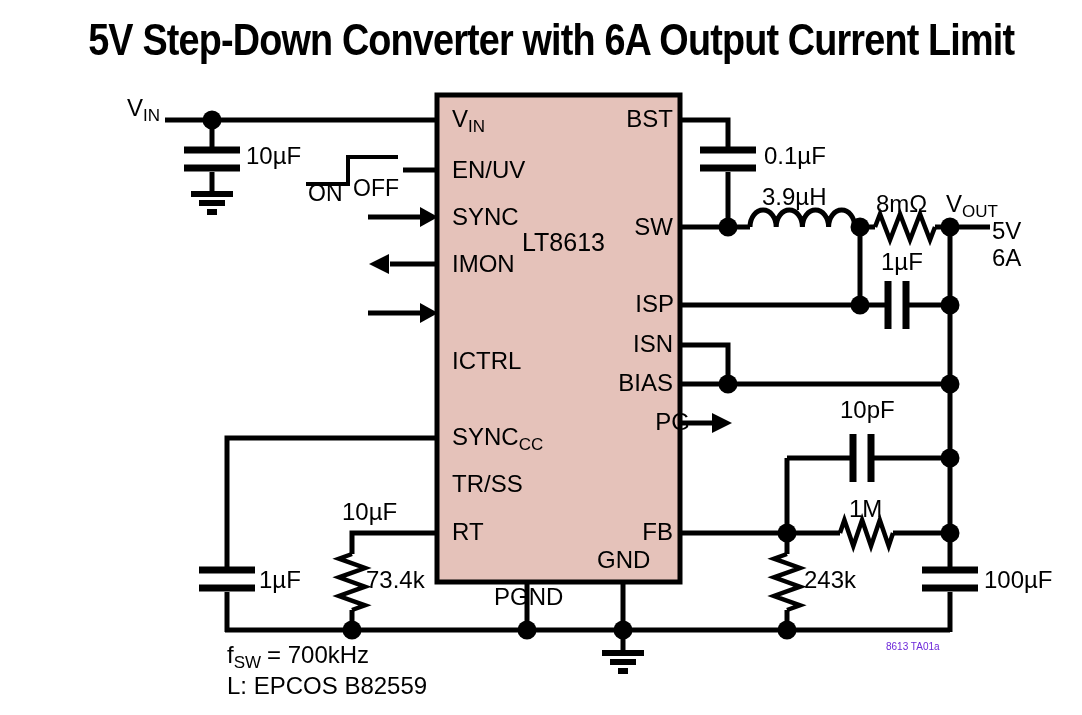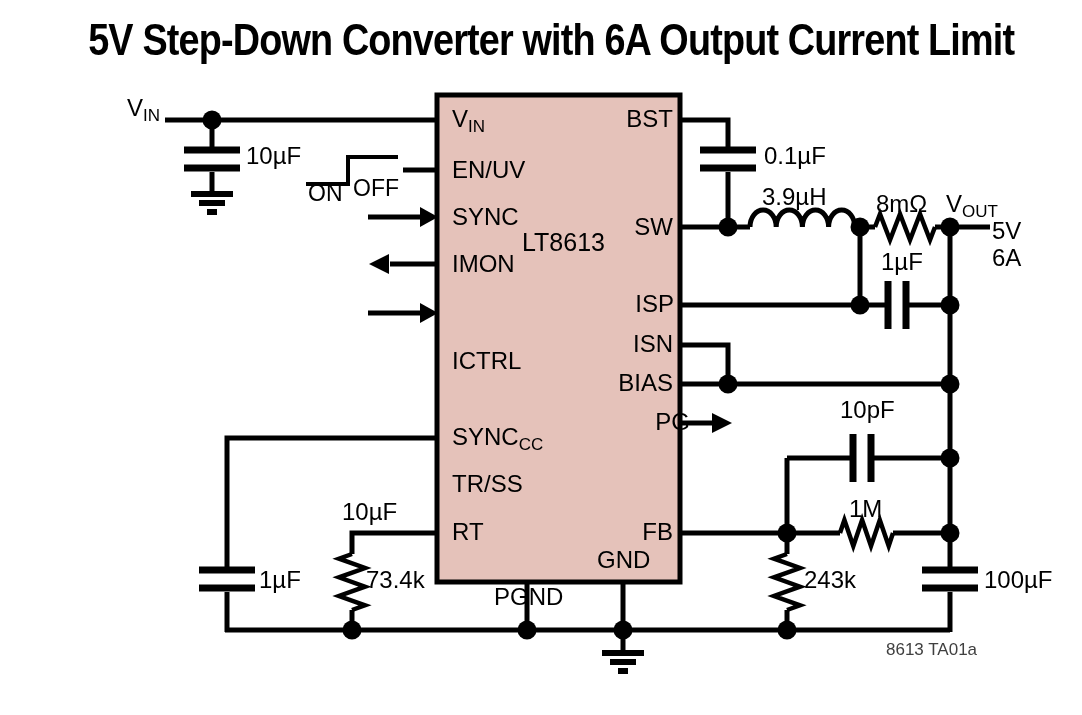--- a/index.html
+++ b/index.html
@@ -8,21 +8,21 @@
     font-family:"Liberation Sans", sans-serif; color:#000; overflow:hidden;
   }
   .canvas svg { position:absolute; left:0; top:0; }
   .title-wrap { position:absolute; left:0; right:0; top:14px; text-align:center; }
   .title {
     display:inline-block; font-size:45px; font-weight:bold; letter-spacing:-1px;
     transform:scaleX(0.84); transform-origin:center; white-space:nowrap;
   }
   .lbl { position:absolute; font-size:24px; line-height:1.1; white-space:nowrap; }
   .lbl.sm { font-size:23px; }
-  .lbl.tiny { font-size:17px; color:#404040; }
+  .lbl.tiny { font-size:10px; color:#6d28d9; }
   .sub { font-size:17px; vertical-align:-5px; }
   .r { text-align:right; }
   .part { font-size:25px; }
 </style>
 </head>
 <body>
 
 <div class="canvas">
 
   <svg width="1082" height="715" viewBox="0 0 1082 715">
@@ -155,15 +155,17 @@
   <div class="lbl r" style="right:409px; top:214px;">SW</div>
   <div class="lbl r" style="right:408px; top:291px;">ISP</div>
   <div class="lbl r" style="right:409px; top:331px;">ISN</div>
   <div class="lbl r" style="right:409px; top:370px;">BIAS</div>
   <div class="lbl r" style="right:392px; top:409px;">PG</div>
   <div class="lbl r" style="right:409px; top:519px;">FB</div>
   <div class="lbl" style="left:494px; top:547px;margin-top:37px;">PGND</div>
   <div class="lbl" style="left:597px; top:547px;">GND</div>
   <div class="lbl part" style="left:522px; top:229px;">LT8613</div>
 
+  <div class="lbl" style="left:227px; top:642px;"><span>f</span><span class="sub">SW</span><span style="margin-left:6px;">= 700kHz</span></div>
+  <div class="lbl" style="left:227px; top:673px;">L: EPCOS B82559</div>
   <div class="lbl tiny" style="left:886px; top:641px;">8613 TA01a</div>
 
 </div>
 
 </body></html>

